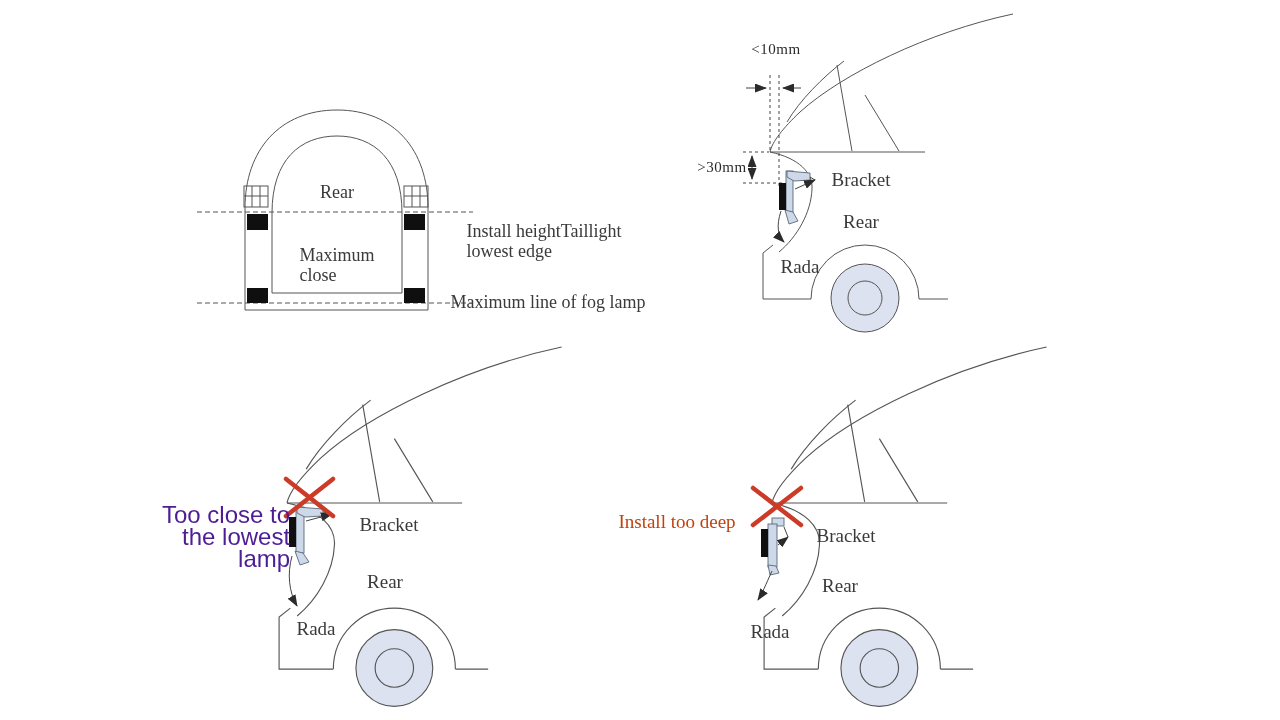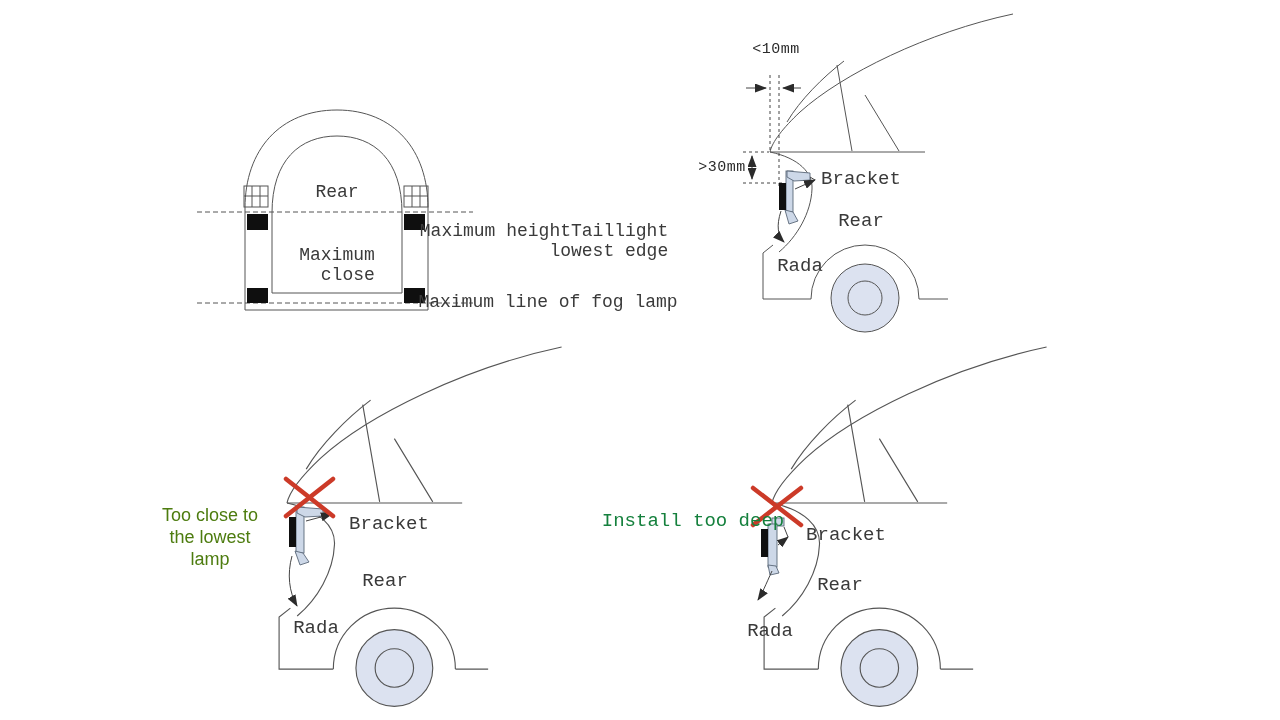--- a/index.html
+++ b/index.html
@@ -1,26 +1,26 @@
 <!DOCTYPE html>
 <html><head>
 <meta charset="utf-8">
 <style>
   html,body{margin:0;padding:0;background:#ffffff;}
   .stage{position:relative;width:1280px;height:720px;background:#ffffff;overflow:hidden;
          font-family:"Liberation Sans",sans-serif;}
   .stage svg{position:absolute;left:0;top:0;}
   .lbl{position:absolute;transform:translate(-50%,-50%);
-       font-family:Liberation Mono, monospace;font-size:19px;color:#3a3a3a;
-       white-space:nowrap;text-align:right;line-height:21px;}
+       font-family:Liberation Serif, serif;font-size:19px;color:#3a3a3a;
+       white-space:nowrap;text-align:left;line-height:21px;}
   .s18{font-size:18px;line-height:20px;}
   .dim{font-size:15px;color:#2b2b2b;letter-spacing:0.5px;}
-  .warn{color:#15803d;margin-left:16px;}
+  .warn{color:#c2410c;}
   .warnblock{position:absolute;font-family:"Liberation Sans",sans-serif;
-             font-size:18px;line-height:22px;color:#4d7c0f;white-space:nowrap;text-align:center;}
+             font-size:24px;line-height:22px;color:#4c1d95;white-space:nowrap;text-align:right;}
   .bracket{fill:#cdd8e8;stroke:#5a6878;stroke-width:0.9;}
   .leader{stroke:#444444;fill:none;stroke-width:1;}
   .xmark{stroke-width:4.5;stroke-linecap:round;fill:none;}
 </style>
 </head>
 <body>
 
 <div class="stage">
 
   <svg width="1280" height="720" viewBox="0 0 1280 720">
@@ -100,21 +100,21 @@
       <path class="xmark" stroke="#cc3a28" d="M 753,488 L 801,525 M 801,488 L 753,525"></path>
     </g>
   </svg>
 
   <div class="lbl s18" style="left:337px;top:192px">Rear</div>
   <div class="lbl s18" style="left:337px;top:265px">
     <div>Maximum</div>
     <div>close</div>
   </div>
   <div class="lbl s18" style="left:544px;top:241px">
-    <div>Maximum heightTaillight</div>
+    <div>Install heightTaillight</div>
     <div>lowest edge</div>
   </div>
   <div class="lbl s18" style="left:548px;top:302px">Maximum line of fog lamp</div>
 
   <div class="lbl dim" style="left:776px;top:49px">&lt;10mm</div>
   <div class="lbl dim" style="left:722px;top:167px">&gt;30mm</div>
   <div class="lbl" style="left:861px;top:179px">Bracket</div>
   <div class="lbl" style="left:861px;top:221px">Rear</div>
   <div class="lbl" style="left:800px;top:266px">Rada</div>
 

